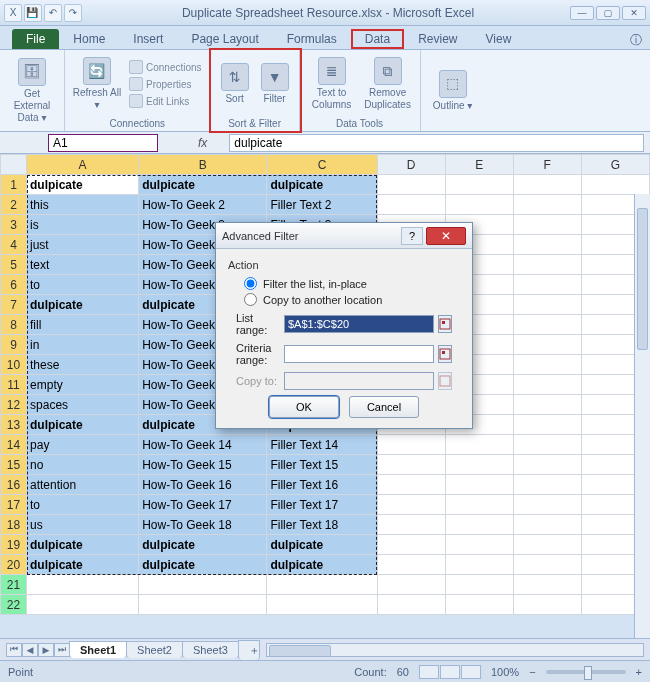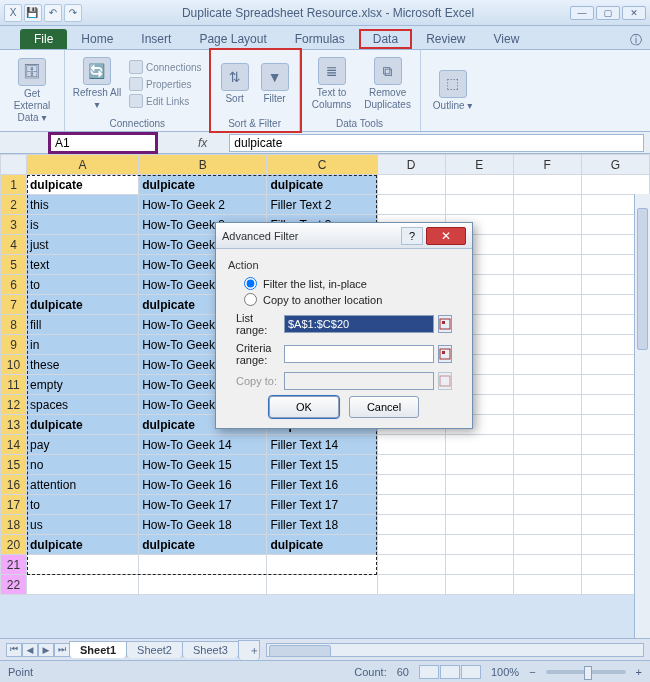--- a/index.html
+++ b/index.html
@@ -5,47 +5,47 @@
 * { box-sizing: border-box; margin: 0; padding: 0; font-family: "Segoe UI", Tahoma, sans-serif; }
 body { width: 650px; height: 682px; background: #d4e3f4; overflow: hidden; position: relative; }
 
 .titlebar { height: 26px; background: linear-gradient(#e8f0fb, #d0e0f0); display: flex; align-items: center; border-bottom: 1px solid #a0b8d8; }
 .qat { display: flex; gap: 2px; padding: 0 4px; }
 .qat-icon { width: 18px; height: 18px; background: #f0f5fb; border: 1px solid #b0c8e0; border-radius: 2px; display:flex; align-items:center; justify-content:center; font-size:10px; color:#4a6a8a;}
 .title-text { flex: 1; text-align: center; font-size: 12px; color: #4a6080; overflow:hidden; white-space:nowrap; }
 .win-controls { display: flex; gap: 2px; padding-right: 4px; }
 .win-btn { width: 24px; height: 14px; border: 1px solid #a0b8d8; background: #e8f0fb; font-size: 9px; display:flex; align-items:center; justify-content:center; color:#4a6080; border-radius:2px;}
 
-.ribbon-tabs { height: 24px; display: flex; align-items: flex-end; padding-left: 20px; border-bottom: 1px solid #a0b8d8; background:#d4e3f4; }
+.ribbon-tabs { height: 24px; display: flex; align-items: flex-end; padding-left: 12px; border-bottom: 1px solid #a0b8d8; background:#d4e3f4; }
 .file-tab { background: #2a6a3a; color: #fff; padding: 3px 14px; font-size: 12px; border-radius: 3px 3px 0 0; }
 .ribbon-tab { padding: 3px 14px; font-size: 12px; color: #4a6080; cursor:pointer; }
 .ribbon-tab.active { border: 2px solid #d03030; padding: 1px 12px; }
 .help-icon { margin-left: auto; margin-right:8px; font-size:12px; color:#4a6080; }
 
 .ribbon-body { height: 82px; background: #edf3fb; border-bottom: 1px solid #a0b8d8; display: flex; }
 .ribbon-group { border-right: 1px solid #c0d0e4; padding: 2px 6px; display: flex; flex-direction: column; }
 .group-content { flex:1; display:flex; align-items:center; gap:4px; }
 .group-label { font-size: 10px; text-align: center; color: #5a7090; padding-top:2px; }
 .big-btn { display:flex; flex-direction:column; align-items:center; justify-content:center; width:52px; font-size:10px; color:#5a7090; text-align:center; line-height:1.2; gap:2px;}
 .big-btn .ic { width:28px; height:28px; background:#cfd8e6; border:1px solid #a0b8d8; border-radius:3px; display:flex; align-items:center; justify-content:center; font-size:14px;}
 .small-btn-col { display:flex; flex-direction:column; gap:1px; }
 .small-btn { font-size:10px; color:#7a8aa0; display:flex; align-items:center; gap:3px; padding:1px 2px;}
 .small-btn .ic2 { width:14px; height:14px; background:#d8e0ec; border:1px solid #b0c0d4; border-radius:2px;}
 .ribbon .filter-hl { outline:2px solid #d03030; padding-right:6px;}
 
 .name-box-row { height: 22px; background: #e8eef6; display: flex; align-items: center; border-bottom:1px solid #a0b8d8;}
-.name-box { width: 110px; background: #fff; border: 3px solid #701a75; margin: 0 18px 0 48px; font-size: 12px; padding: 1px 4px; }
+.name-box { width: 110px; background: #fff; border: 1px solid #701a75; margin: 0 18px 0 48px; font-size: 12px; padding: 1px 4px; }
 .fx-label { font-style: italic; font-size: 12px; color: #555; margin: 0 22px; }
 .formula-bar { flex:1; background:#fff; border:1px solid #a0b8d8; font-size:12px; padding:1px 4px; margin-right:6px;}
 
 .grid-wrap { position:relative; background:#fff; }
 table.grid { border-collapse: collapse; table-layout:fixed; width:100%; }
 .grid th, .grid td { border: 1px solid #d0d7e0; font-size: 12px; height: 20px; padding: 0 3px; overflow:hidden; white-space:nowrap; text-align:left; }
 .grid th { background: #e8eef6; color:#333; font-weight:normal; text-align:center; }
-.grid .rowhdr { background:#f0abfc; text-align:center; width:26px; }
+.grid .rowhdr { background:#86efac; text-align:center; width:26px; }
 .grid .sel-col { background:#f7d774; }
 .grid .sel-row { background:#f7d774; }
 .grid td.sel { background:#b0d0f0; }
 .grid td.sel.bold { font-weight:bold; }
 .grid td.sel.active { background:#fff; }
 .marching { outline:1.5px dashed #222; outline-offset:-1px; }
 
 .sheet-tabs { position:absolute; bottom:22px; left:0; right:0; height:22px; background:#dbe4f0; display:flex; align-items:center; border-top:1px solid #a0b8d8; padding-left:6px; gap:0; }
 .nav-btn { width:16px; height:14px; border:1px solid #a0b8d8; background:#e8eef6; font-size:9px; display:flex; align-items:center; justify-content:center; color:#5a7090;}
 .sheet-tab { font-size:11px; padding:2px 10px; background:#e8eef6; border:1px solid #a0b8d8; border-bottom:none; margin-left:-1px; border-radius:0 0 4px 4px; color:#4a6080;}
@@ -386,20 +386,30 @@
           <th class="rowhdr sel-row">18</th>
           <td class="sel">us</td>
           <td class="sel">How-To Geek 18</td>
           <td class="sel">Filler Text 18</td>
           <td></td>
           <td></td>
           <td></td>
           <td></td>
         </tr>
         <tr>
+          <th class="rowhdr sel-row">19</th>
+          <td class="sel bold">dulpicate</td>
+          <td class="sel bold">dulpicate</td>
+          <td class="sel bold">dulpicate</td>
+          <td></td>
+          <td></td>
+          <td></td>
+          <td></td>
+        </tr>
+        <tr>
           <th class="rowhdr sel-row">20</th>
           <td class="sel bold">dulpicate</td>
           <td class="sel bold">dulpicate</td>
           <td class="sel bold">dulpicate</td>
           <td></td>
           <td></td>
           <td></td>
           <td></td>
         </tr>
         <tr>

